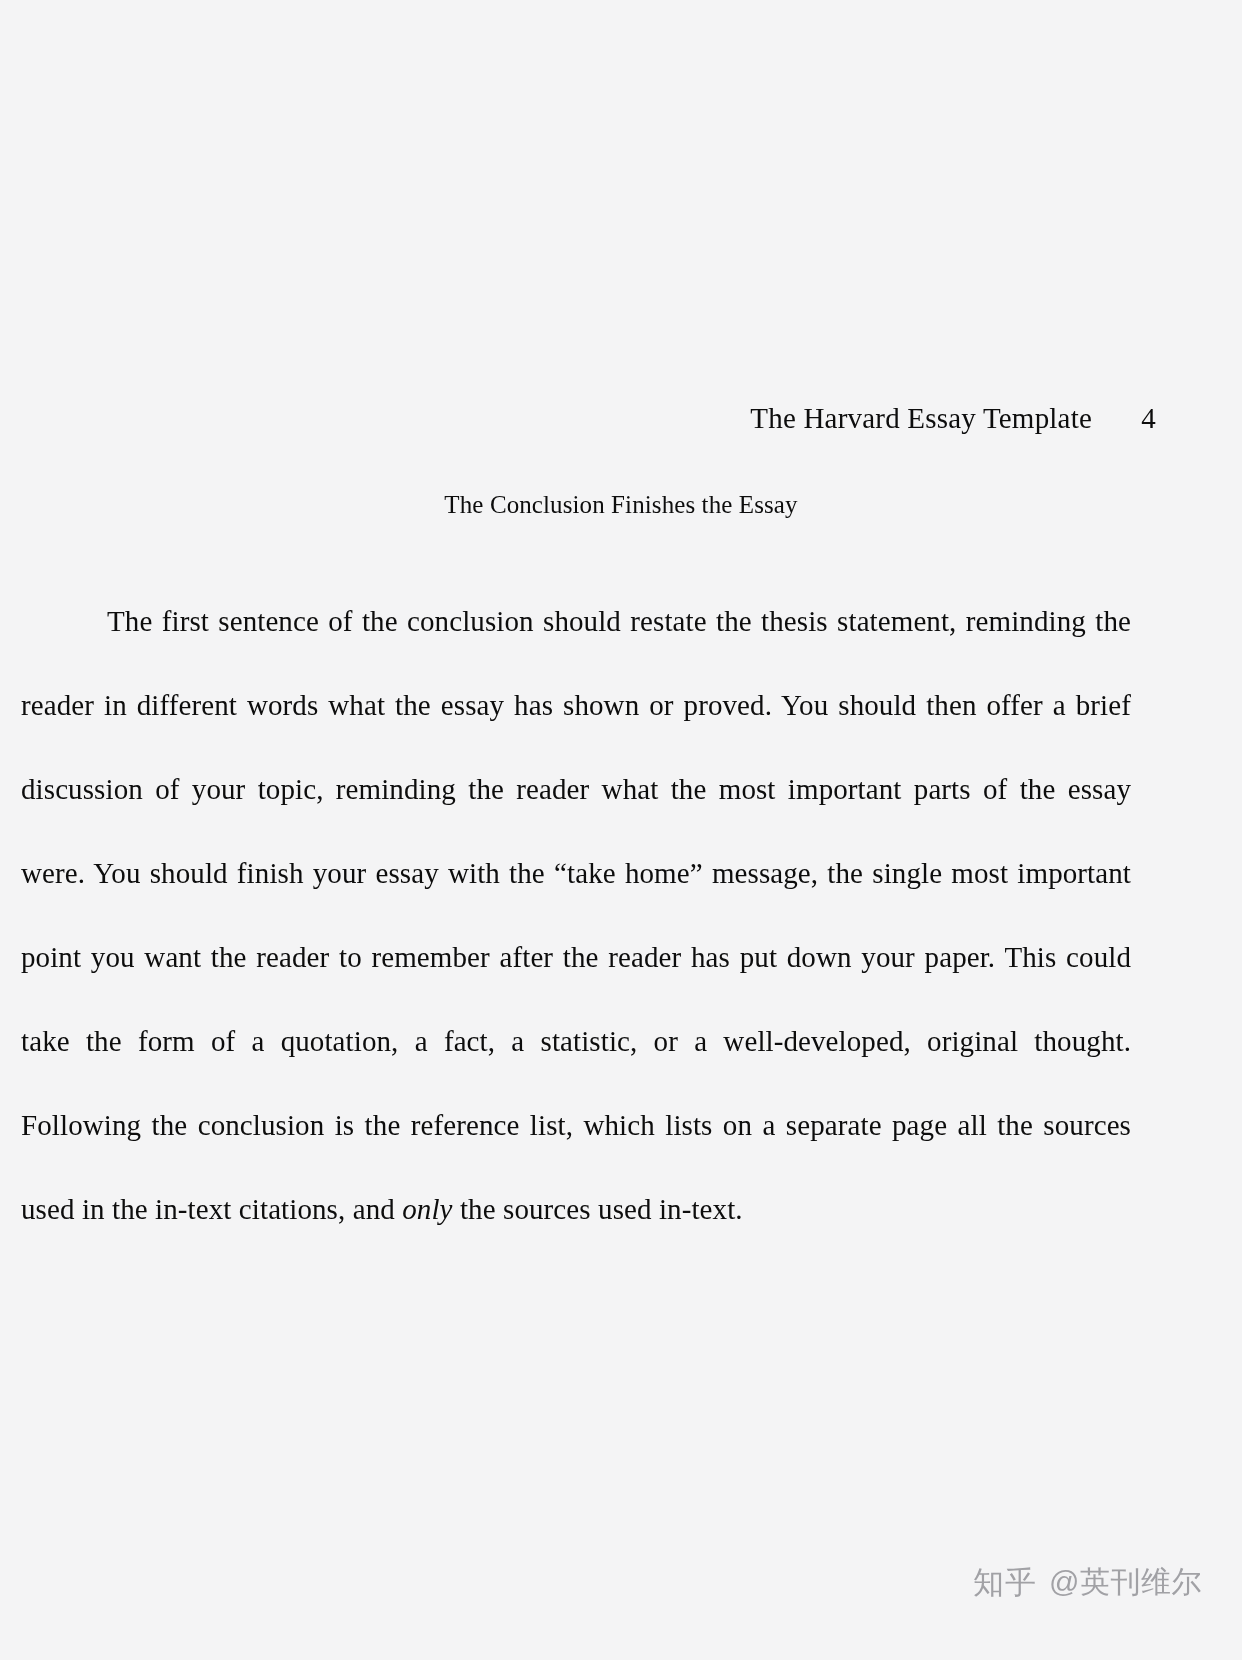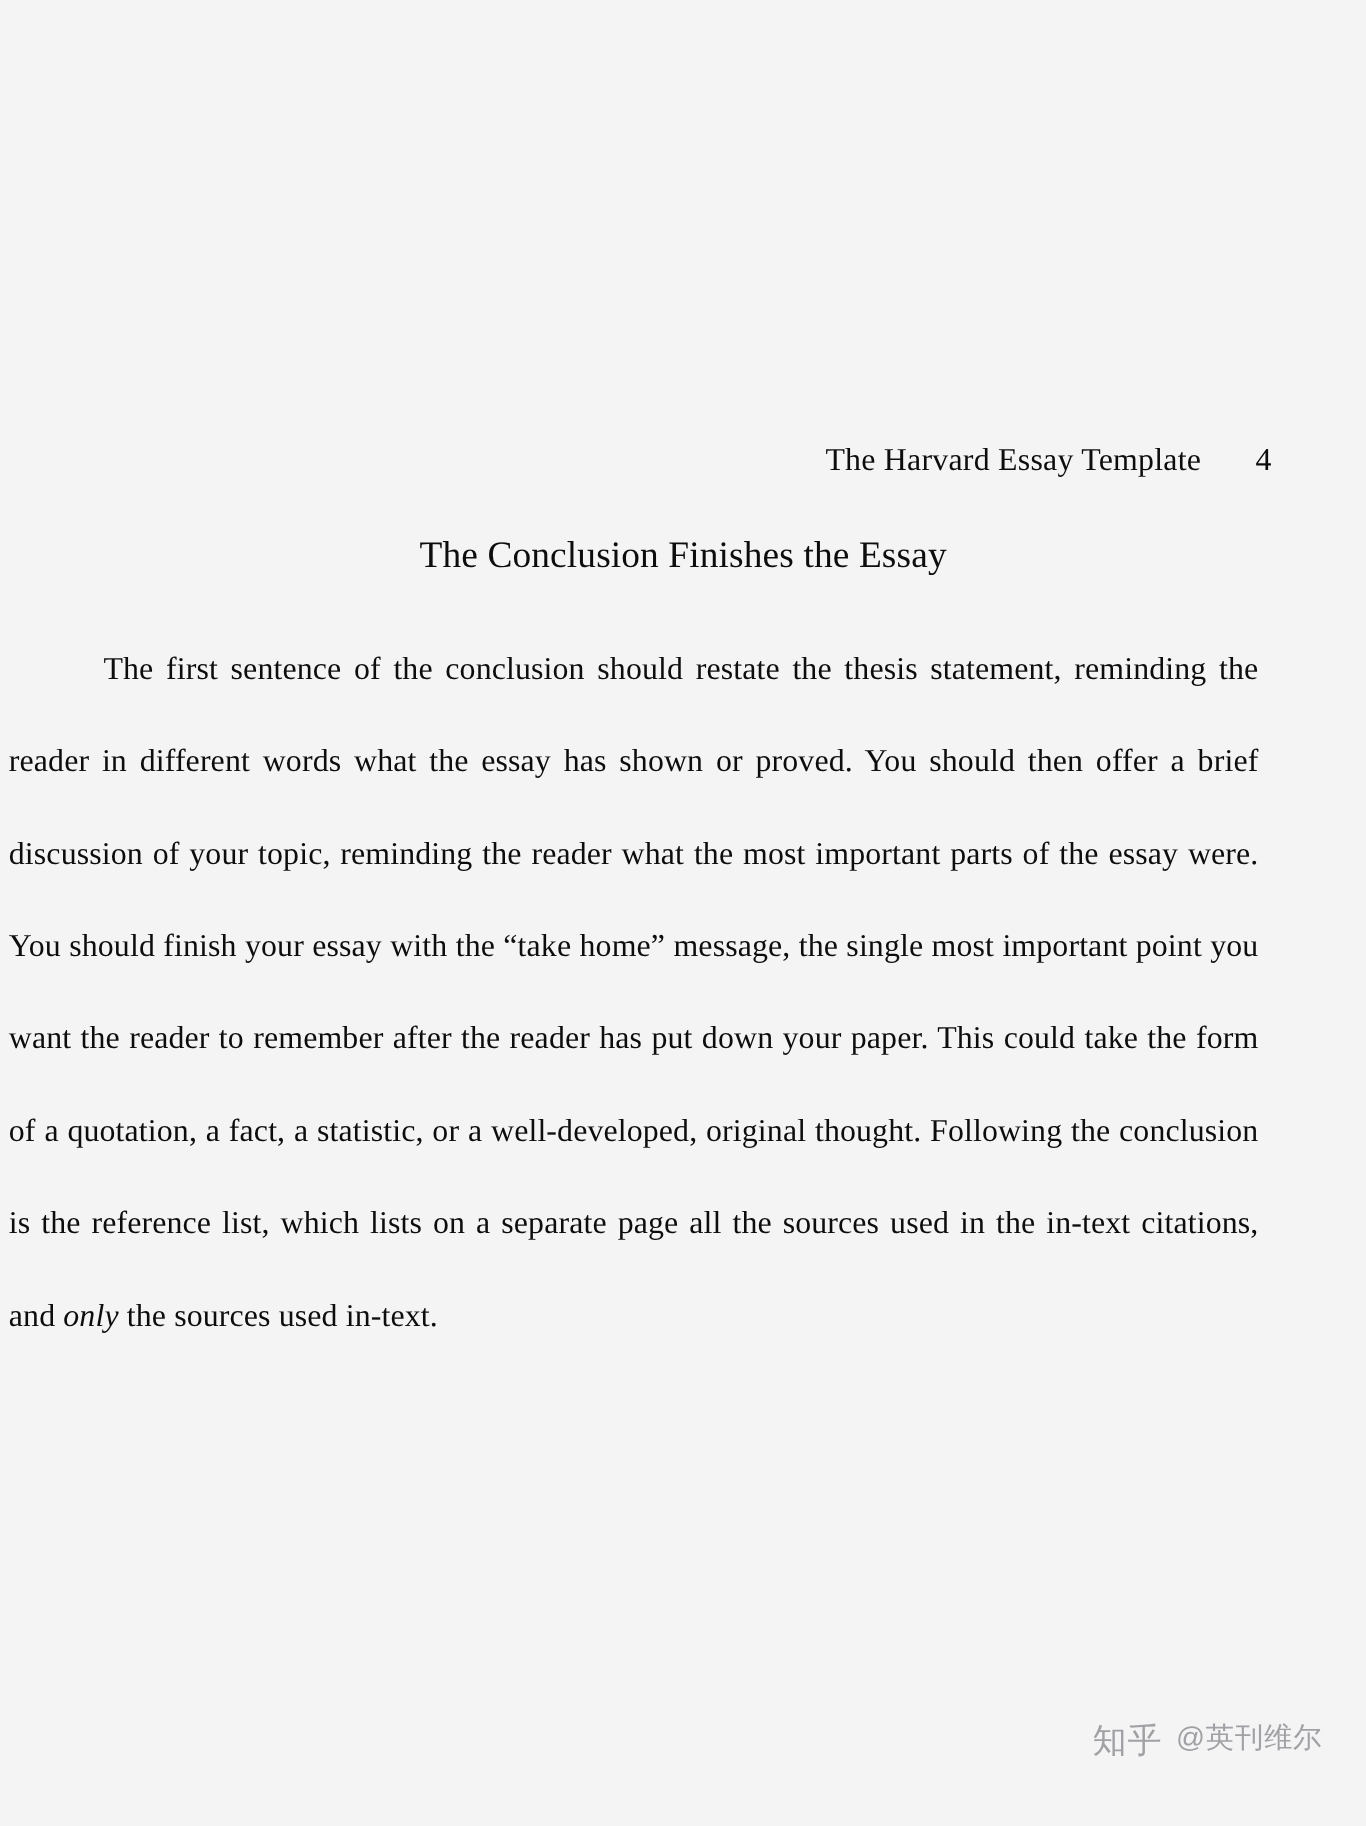--- a/index.html
+++ b/index.html
@@ -48,39 +48,39 @@
     margin-left: 24px;
   }
 
   
   .section-heading {
     position: absolute;
     left: 0;
     top: 484px;
     width: 1242px;
     text-align: center;
-    font-size: 34px;
+    font-size: 25px;
     line-height: 42px;
     letter-spacing: 0.1px;
   }
 
   
   .body-block {
     position: absolute;
     left: 8px;
     top: 566px;
     width: 1136px;
     font-size: 29px;
     line-height: 84px;
     text-align: justify;
     text-justify: inter-word;
     letter-spacing: 0.1px;
   }
   .body-block p {
-    margin: 0;
+    margin: 13px;
     text-indent: 86px;
   }
   .body-block .ital {
     font-style: italic;
   }
 
   
   .watermark {
     position: absolute;
     right: 40px;
@@ -91,21 +91,21 @@
     opacity: 0.92;
   }
   .watermark .wm-logo {
     font-family: "Liberation Sans", sans-serif;
     font-size: 31px;
     color: #9a9a9f;
     letter-spacing: 1px;
   }
   .watermark .wm-handle {
     font-family: "Liberation Sans", sans-serif;
-    font-size: 26px;
+    font-size: 30px;
     color: #9a9a9f;
     letter-spacing: 0.5px;
   }
 </style>
 </head>
 <body>
 
 <div class="page">
 
   <div class="running-head">

